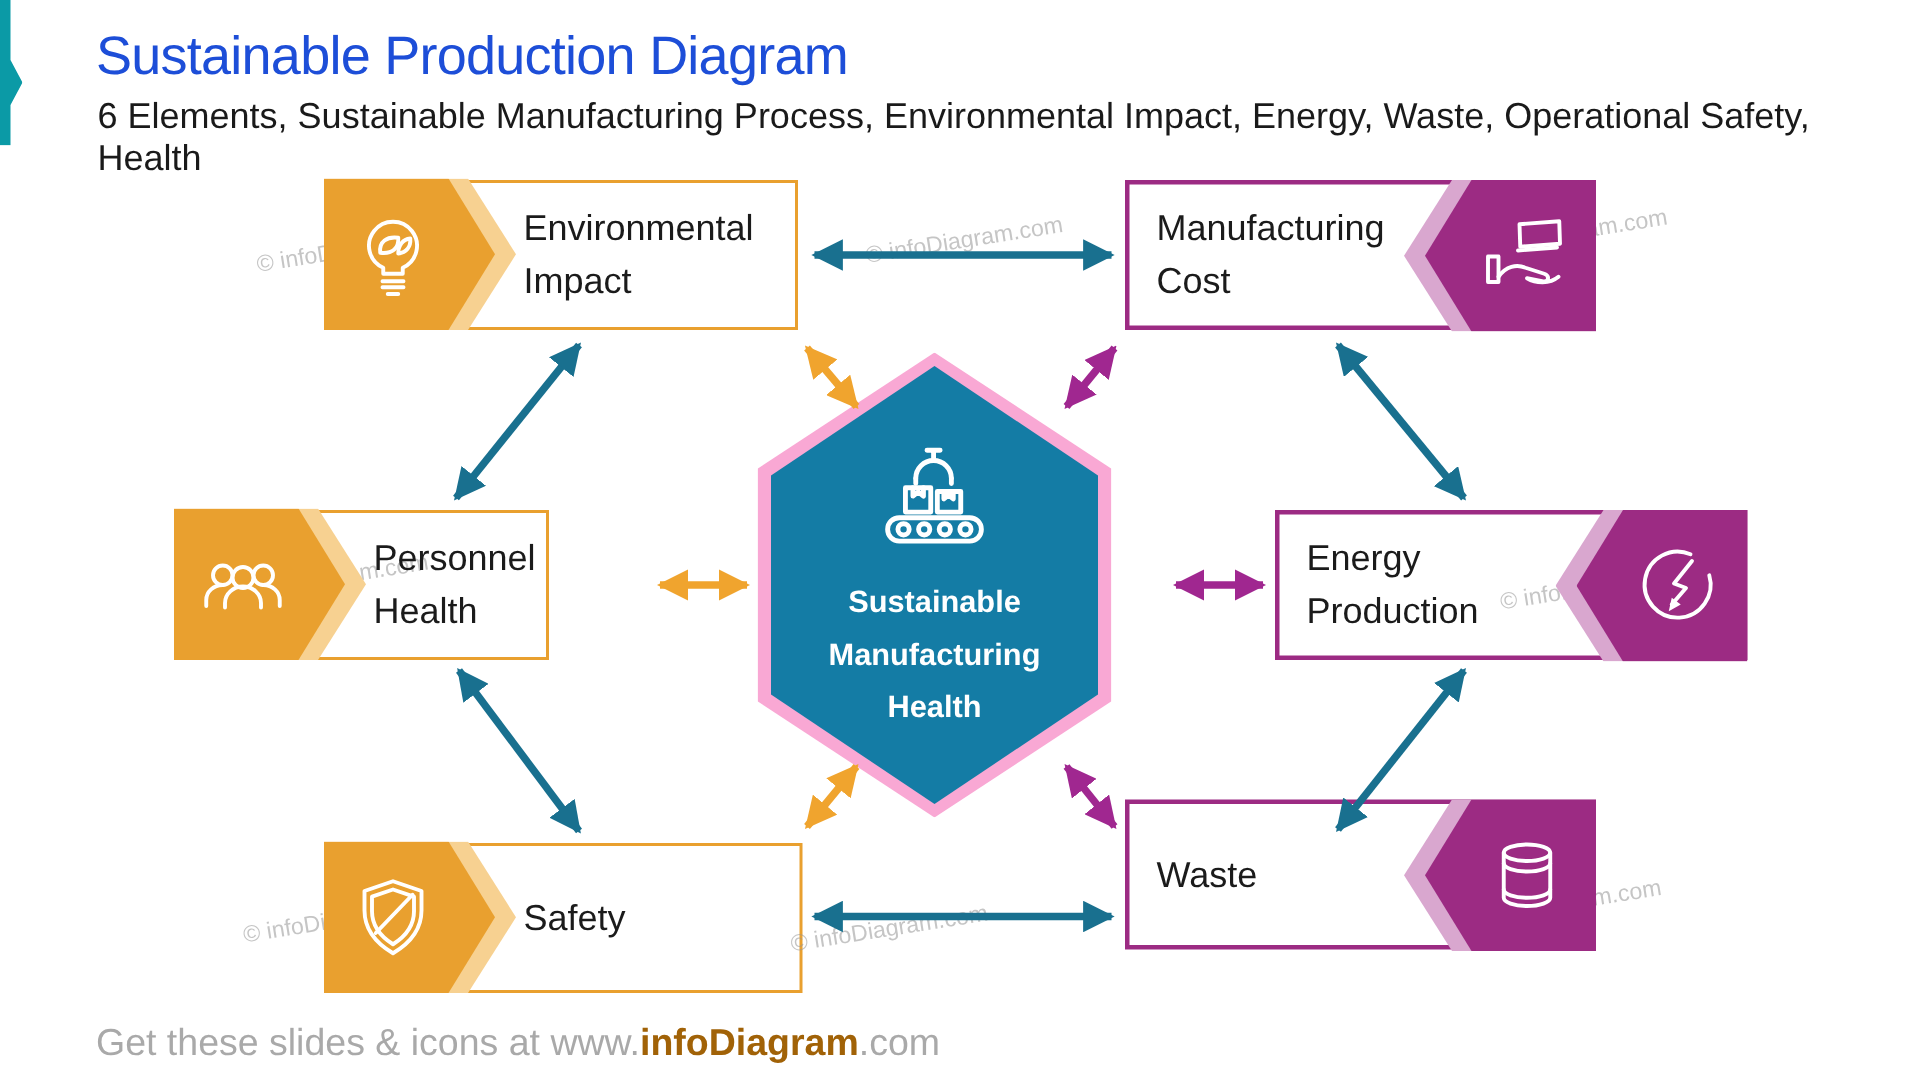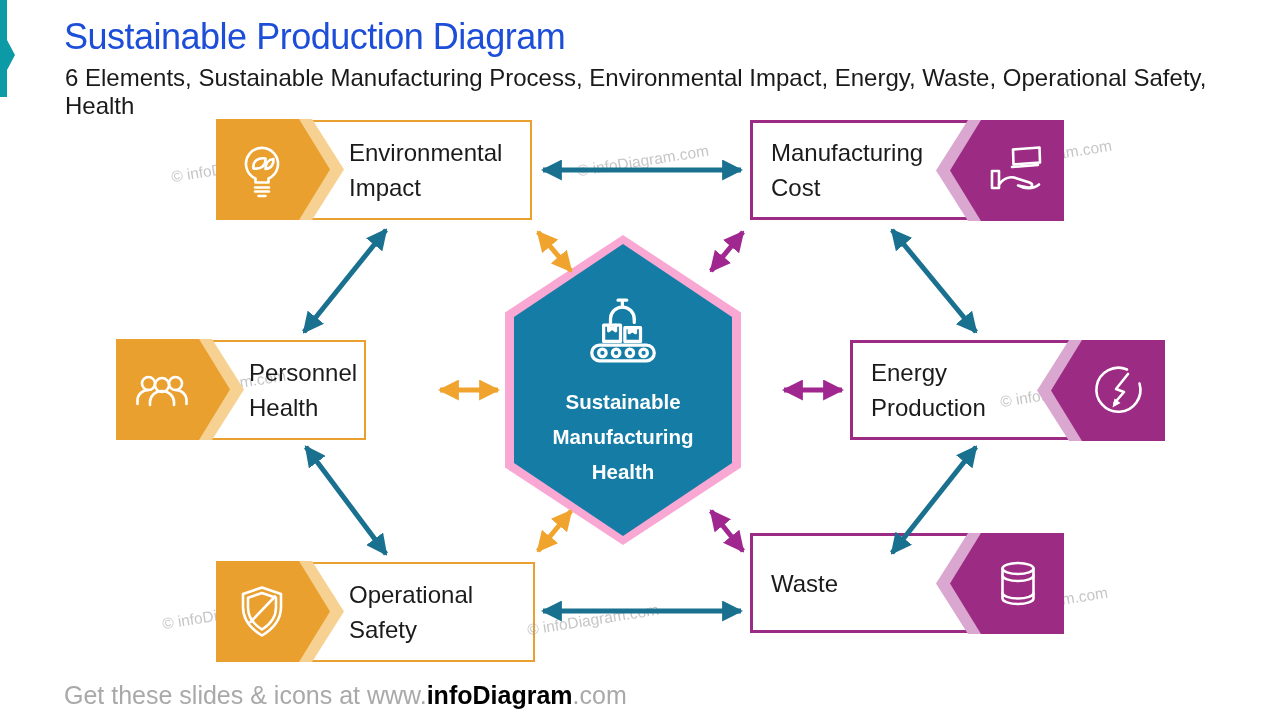--- a/index.html
+++ b/index.html
@@ -42,21 +42,21 @@
 
   
   .arrows{position:absolute;inset:0;z-index:4;pointer-events:none;}
 
   
   .wm{position:absolute;z-index:2;font-size:15.5px;color:rgba(150,150,150,0.55);white-space:nowrap;
     transform:translate(-50%,-50%) rotate(-9deg);}
 
   
   .footer{position:absolute;left:64px;top:681px;font-size:25px;color:#A9A9A9;}
-  .footer b{color:#000000;}
+  .footer b{color:#a16207;}
 
   .ic{stroke:#fff;stroke-width:2.6;fill:none;stroke-linecap:round;stroke-linejoin:round;}
 </style>
 </head>
 <body>
 
 <div class="canvas">
 
   <div class="accent-shape"></div>
   <div class="title">Sustainable Production Diagram</div>
@@ -139,21 +139,20 @@
   <div class="node left orange" style="left:217px;top:562px;width:318px;">
     <div class="chev-light"></div>
     <div class="chev">
       <svg class="ic" viewBox="0 0 64 64">
         <path d="M32,7.5 L51,14 V27 C51,40 43,49 32,55.5 C21,49 13,40 13,27 V14 Z"></path>
         <path d="M32,13 L46,17.8 V27.5 C46,37.5 40,44.5 32,49.5 C24,44.5 18,37.5 18,27.5 V17.8 Z"></path>
         <path d="M20.5,42 L45,16.5"></path>
       </svg>
     </div>
     <div class="label">
-      <span>Operational</span>
       <span>Safety</span>
     </div>
   </div>
 
   <div class="node right magenta" style="left:750px;top:533px;width:314px;">
     <div class="chev-light"></div>
     <div class="chev">
       <svg class="ic" viewBox="0 0 64 64">
         <ellipse cx="32" cy="16.5" rx="15.5" ry="5.5"></ellipse>
         <path d="M16.5,16.5 V46.5 A15.5,5.5 0 0 0 47.5,46.5 V16.5"></path>

